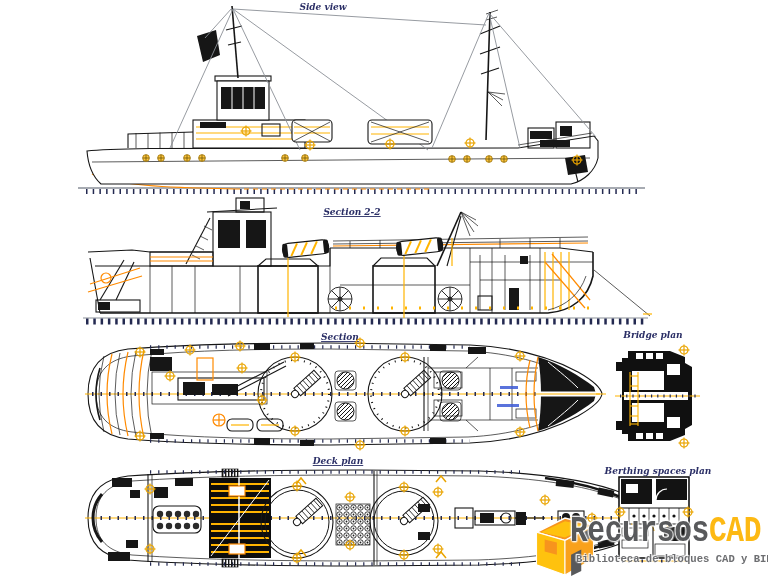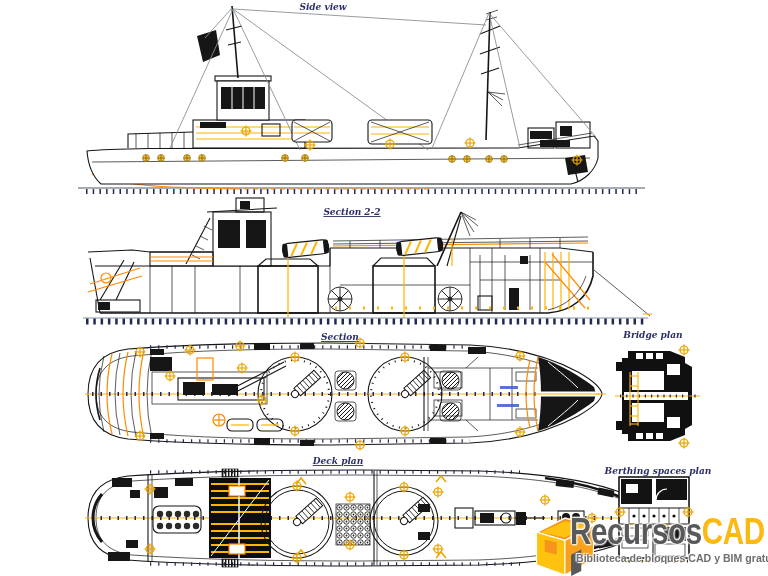--- a/index.html
+++ b/index.html
@@ -13,21 +13,21 @@
   .blk{fill:#161616;stroke:none;}
   .wht{fill:#ffffff;stroke:#161616;stroke-width:1.1;}
   .gry{stroke:#8B9096;fill:none;stroke-width:0.9;}
   .org{stroke:#FF8A00;fill:none;stroke-width:1.2;}
   .yel{stroke:#FFB400;fill:none;stroke-width:1.2;}
   .tks{stroke:#232950;fill:none;}
   .lbl{font-family:"DejaVu Serif",serif;font-style:italic;font-weight:bold;
        font-size:9px;fill:#2B2F66;text-anchor:middle;}
   .lbl-u{text-decoration:underline;}
   
-  .logo{position:absolute;left:528px;top:503px;width:240px;height:73px;}
+  .logo{position:absolute;left:528px;top:503px;width:240px;height:73px;font-family:Liberation Mono, monospace;}
   .logo-house{position:absolute;left:2px;top:9px;width:70px;height:64px;}
   .brand{position:absolute;left:42px;top:10px;white-space:nowrap;font-weight:bold;
          font-size:37px;line-height:1;letter-spacing:-0.5px;transform:scaleX(.8);
          transform-origin:left top;
          text-shadow:0 0 2px #fff,0 0 2px #fff,0 0 3px #fff,1px 1px 2px #fff,-1px -1px 2px #fff;}
   .brand-dark{color:#58595B;}
   .brand-accent{color:#FDB913;}
   .tagline{position:absolute;left:48px;top:49px;white-space:nowrap;font-weight:bold;
            font-size:11.5px;color:#6D6E71;transform:scaleX(.92);transform-origin:left top;
            text-shadow:0 0 2px #fff,0 0 2px #fff,1px 1px 1px #fff,-1px -1px 1px #fff;}

